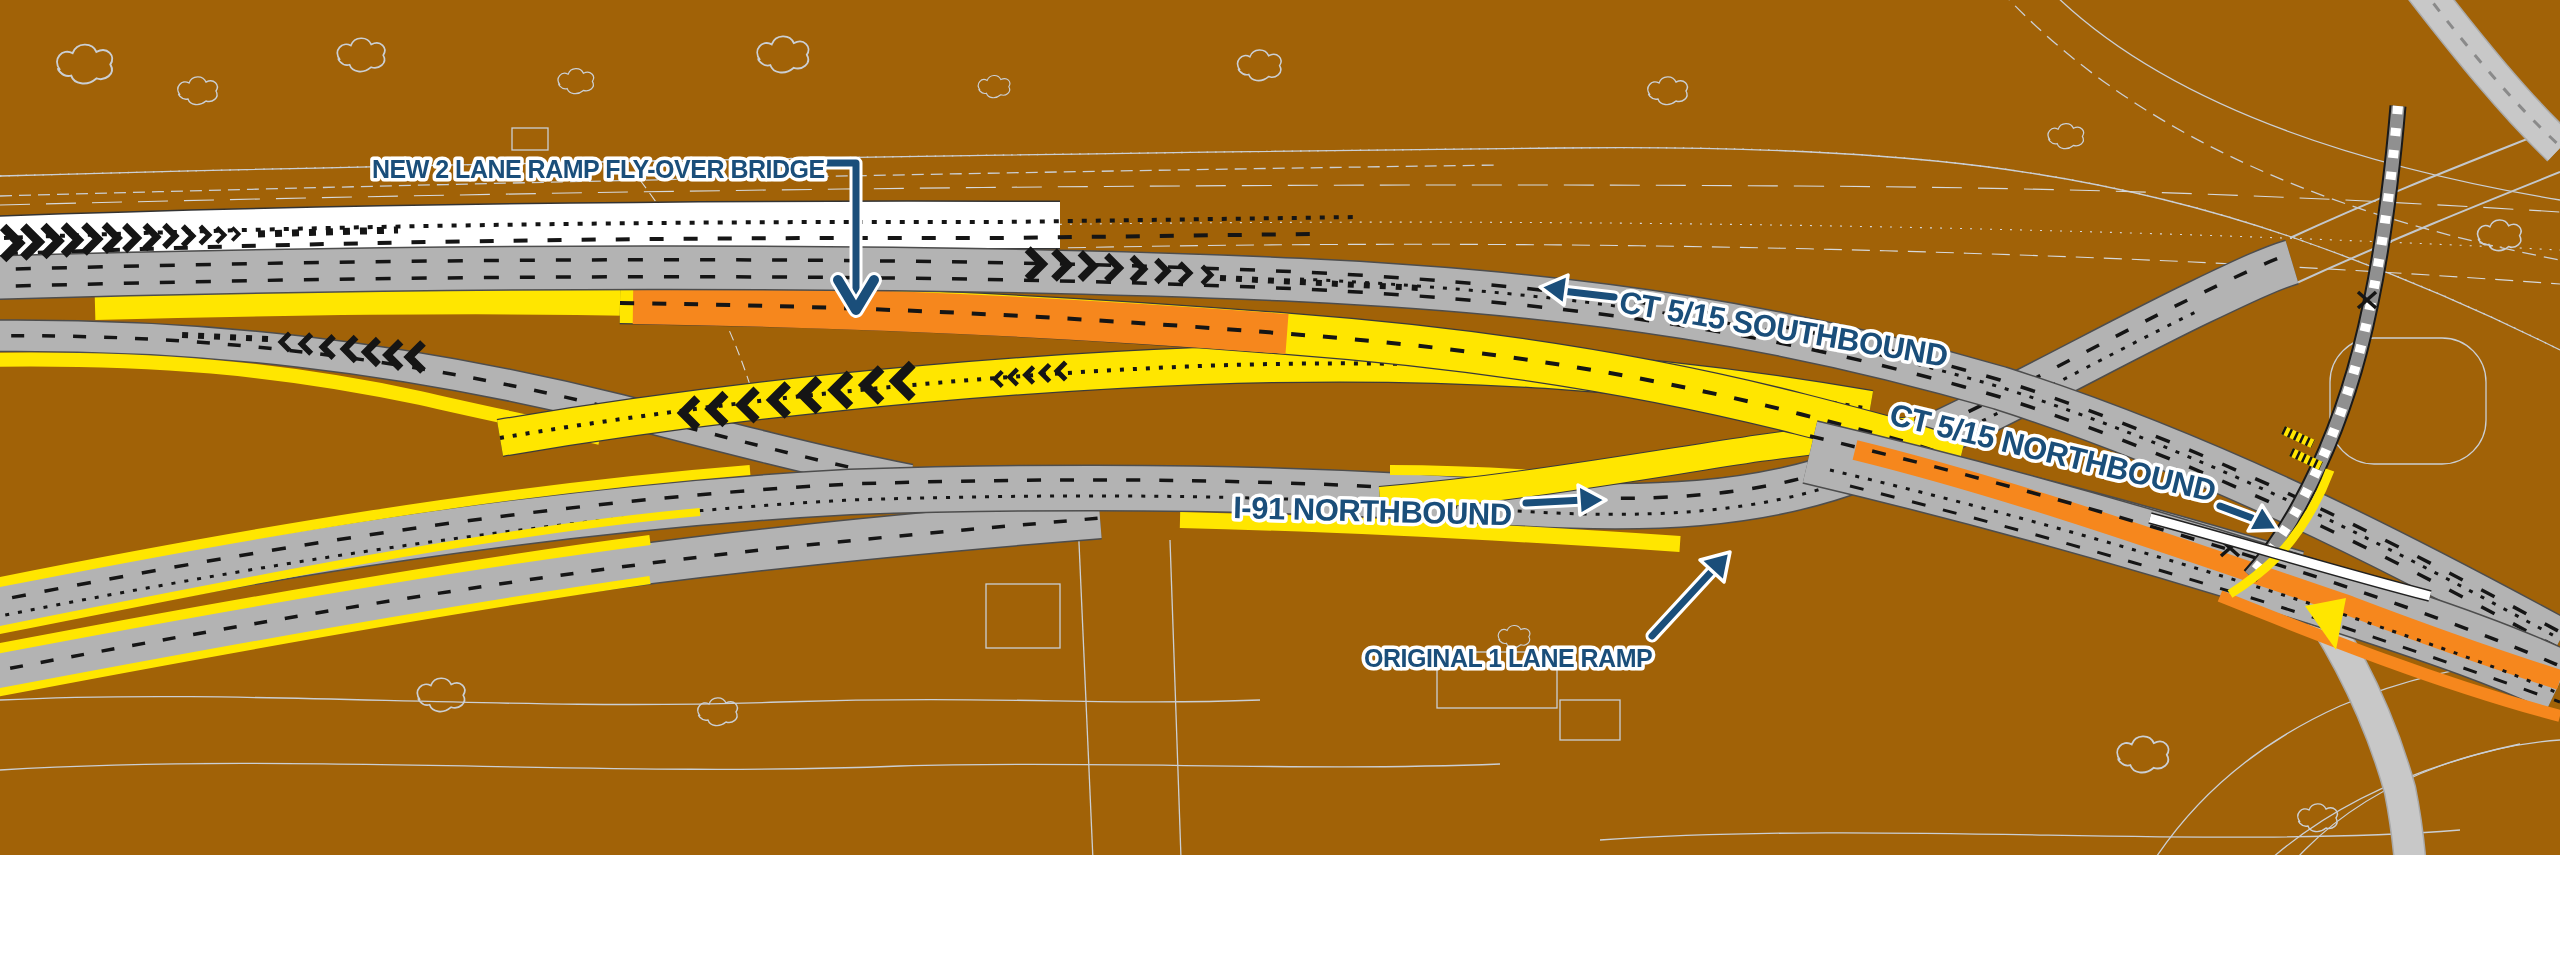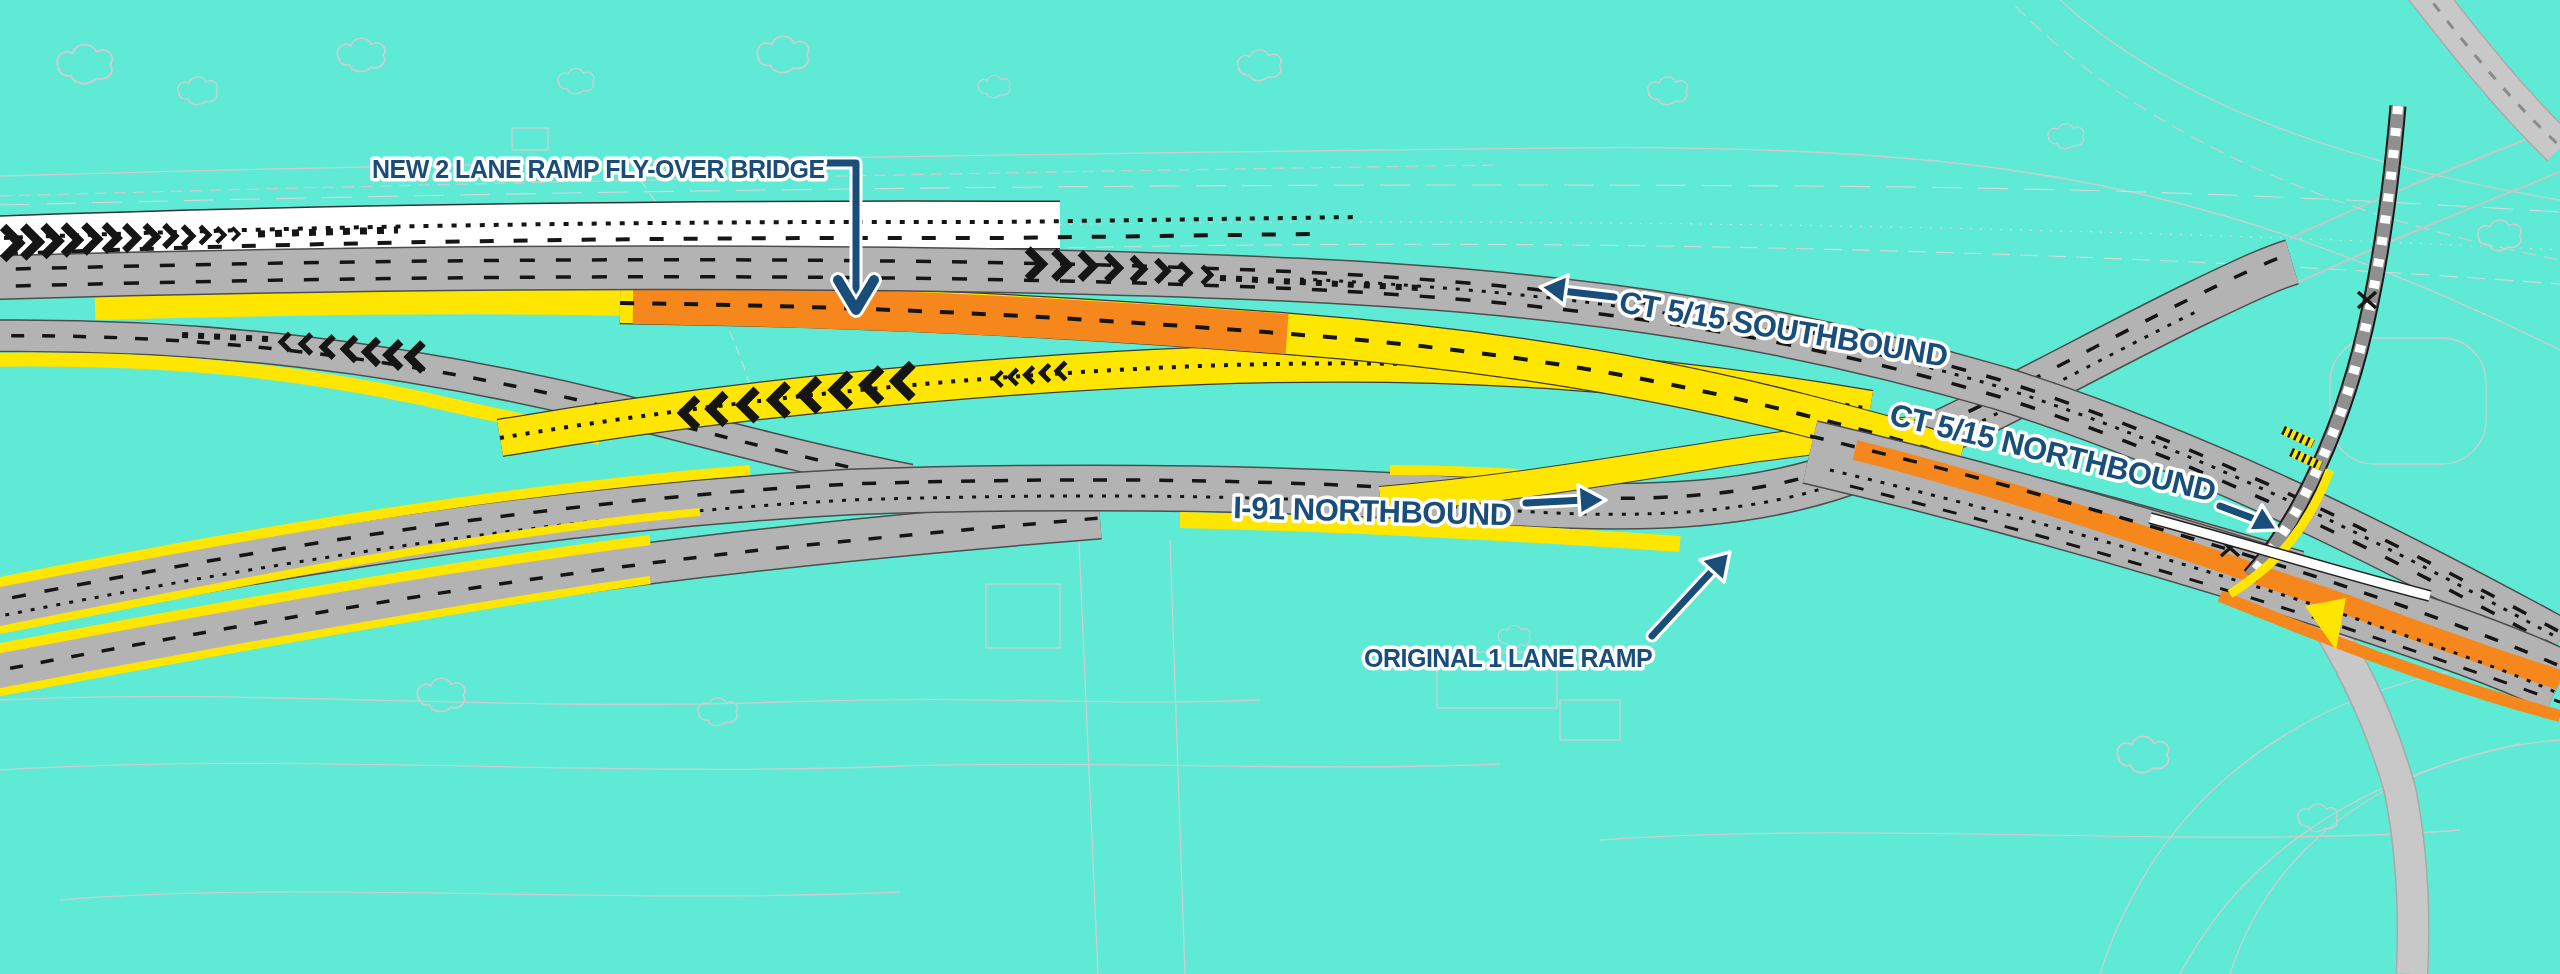--- a/index.html
+++ b/index.html
@@ -1,16 +1,16 @@
 <!DOCTYPE html>
 <html><head>
 <meta charset="utf-8">
 <style>
   html,body{margin:0;padding:0;background:#fff;overflow:hidden}
-  .stage{width:2560px;height:974px;position:relative;background:#5eead4}
+  .stage{width:2560px;height:855px;position:relative;background:#a16207}
   svg{display:block}
   .bg{fill:none;stroke:#CBCFD4;stroke-width:1.3}
   .bg2{fill:none;stroke:#D6D9DC;stroke-width:1.1}
   .cas{fill:none;stroke:#4D4D4D}
   .casd{fill:none;stroke:#333}
   .rd{fill:none;stroke:#B3B3B3}
   .rdw{fill:none;stroke:#FFF}
   .rdl{fill:none;stroke:#C8C8C8}
   .yel{fill:none;stroke:#FFE600}
   .ycas{fill:none;stroke:#3A3A3A}

